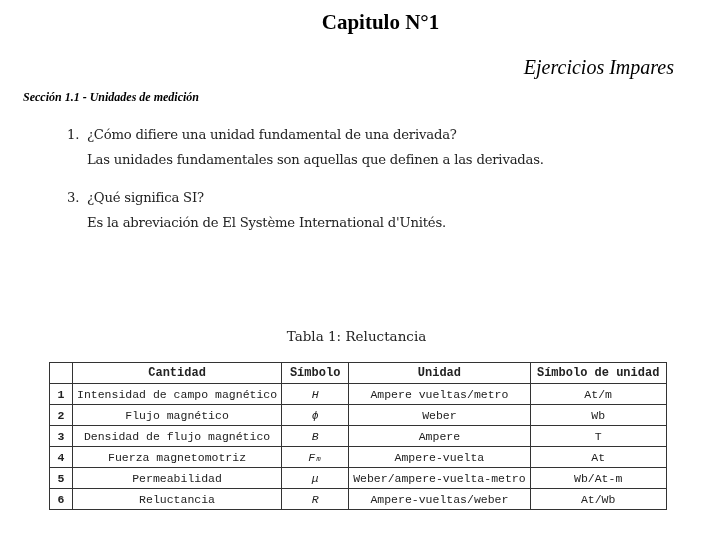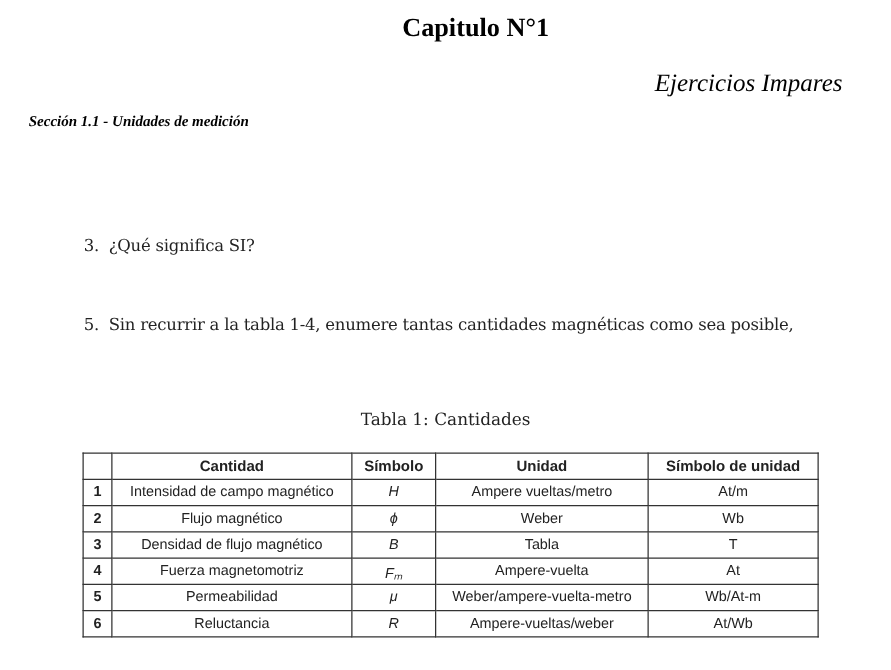--- a/index.html
+++ b/index.html
@@ -9,46 +9,48 @@
   .subtitle { position:absolute; top:56px; right:39px; font-family:"Liberation Serif", serif;
     font-style:italic; font-size:20px; color:#000; }
   .section { position:absolute; top:90px; left:23px; font-family:"Liberation Serif", serif;
     font-style:italic; font-weight:bold; font-size:12px; color:#000; }
   .item { position:absolute; left:67px; font-family:"DejaVu Serif", serif; font-size:13.2px; color:#222; letter-spacing:-0.2px; }
   .item .num { display:inline-block; width:20px; }
   .item .line { line-height:25px; white-space:nowrap; }
   .item .indent { padding-left:20px; }
   .caption { position:absolute; top:328px; left:0; width:713px; text-align:center;
     font-family:"DejaVu Serif", serif; font-size:13.5px; color:#222; }
-  table.qty { position:absolute; top:362px; left:66px; border-collapse:collapse;
-    font-family:Liberation Sans, sans-serif; font-size:11.5px; color:#222; }
+  table.qty { position:absolute; top:362px; left:49px; border-collapse:collapse;
+    font-family:Liberation Mono, monospace; font-size:11.5px; color:#222; }
   table.qty td, table.qty th { border:1.3px solid #333; height:20px; padding:0 4px; text-align:center; white-space:nowrap; }
   table.qty th { font-weight:bold; font-size:12px; }
   table.qty td.sym { font-style:italic; }
   table.qty td.idx { font-weight:bold; }
 </style>
 </head>
 <body>
 
 <div class="title">Capitulo N°1</div>
 <div class="subtitle">Ejercicios Impares</div>
 <div class="section">Sección 1.1 - Unidades de medición</div>
 
 <div class="item" style="top:122px;">
+  <div class="line"><span class="num">1.</span><span>¿Cómo difiere una unidad fundamental de una derivada?</span></div>
+  <div class="line indent">Las unidades fundamentales son aquellas que definen a las derivadas.</div>
 </div>
 
 <div class="item" style="top:185px;">
   <div class="line"><span class="num">3.</span><span>¿Qué significa SI?</span></div>
+  <div class="line indent">Es la abreviación de El Système International d'Unités.</div>
 </div>
 
 <div class="item" style="top:248px;">
-  <div class="line"><span class="num">5.</span><span>Sin recurrir a la tabla 1-4, enumere tantas cantidades magnéticas como sea posible,</span></div>
 </div>
 
-<div class="caption">Tabla 1: Cantidades</div>
+<div class="caption">Tabla 1: Reluctancia</div>
 
 <table class="qty">
   <thead>
     <tr>
       <th style="width:14px;"></th>
       <th style="width:183px;">Cantidad</th>
       <th style="width:58px;">Símbolo</th>
       <th style="width:161px;">Unidad</th>
       <th style="width:127px;">Símbolo de unidad</th>
     </tr>
@@ -65,21 +67,21 @@
       <td class="idx">2</td>
       <td>Flujo magnético</td>
       <td class="sym">ϕ</td>
       <td>Weber</td>
       <td>Wb</td>
     </tr>
     <tr>
       <td class="idx">3</td>
       <td>Densidad de flujo magnético</td>
       <td class="sym">B</td>
-      <td>Tabla</td>
+      <td>Ampere</td>
       <td>T</td>
     </tr>
     <tr>
       <td class="idx">4</td>
       <td>Fuerza magnetomotriz</td>
       <td class="sym">Fₘ</td>
       <td>Ampere-vuelta</td>
       <td>At</td>
     </tr>
     <tr>

